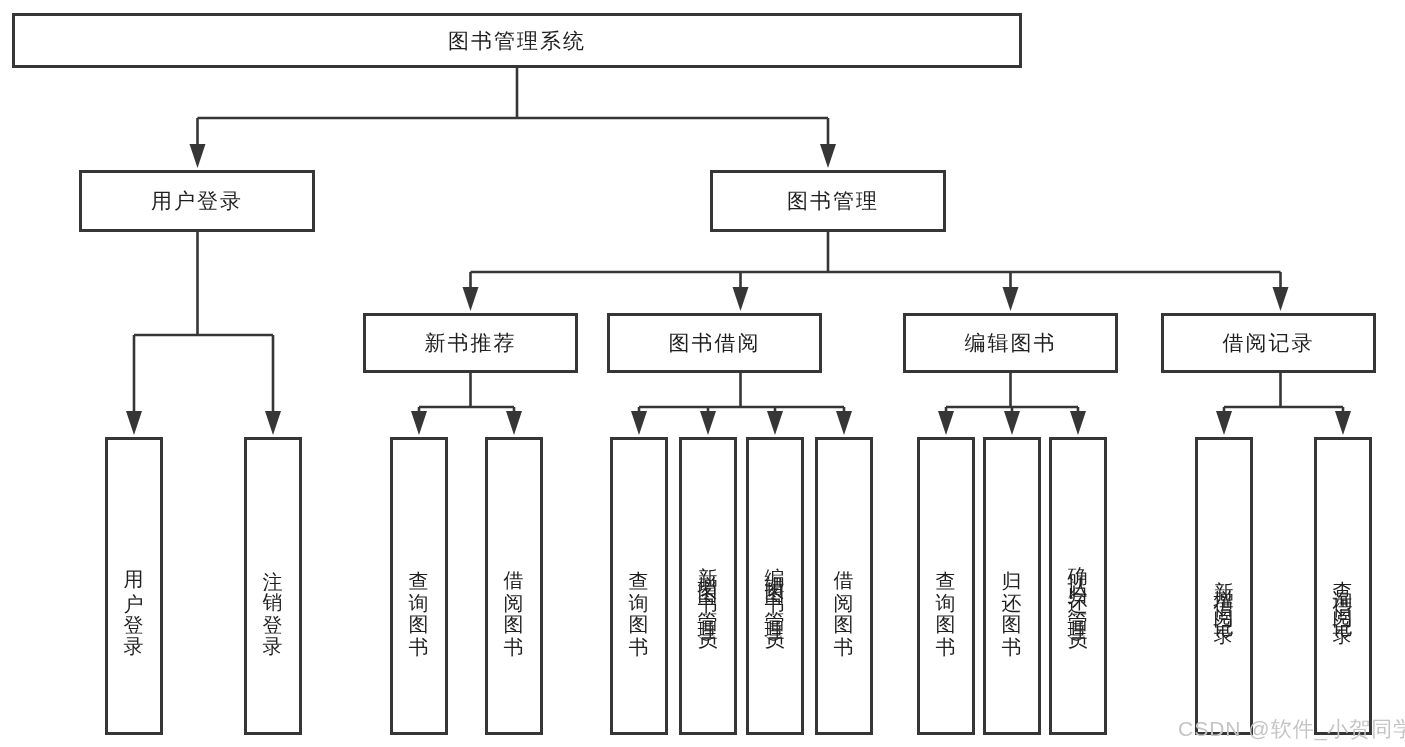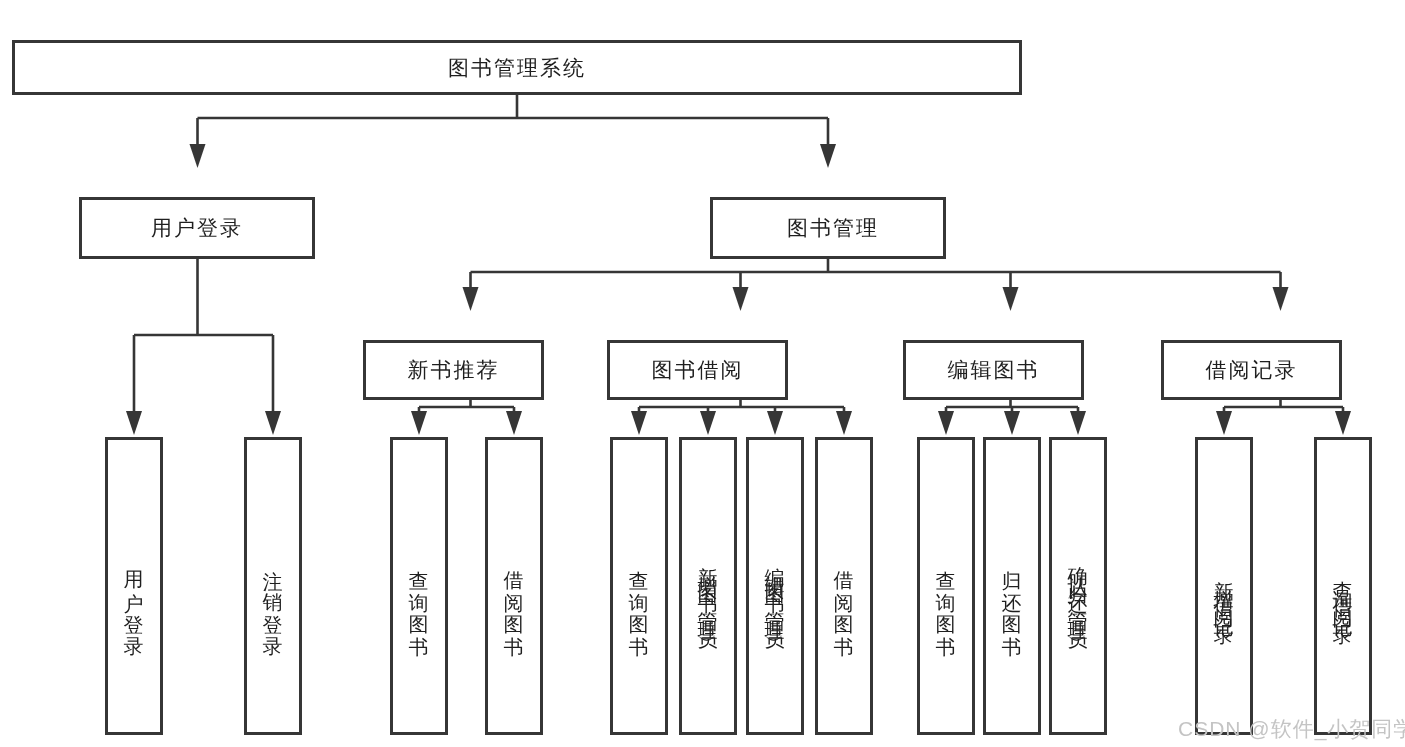--- a/index.html
+++ b/index.html
@@ -19,24 +19,24 @@
   }
   .node {
     position: absolute;
     box-sizing: border-box;
     border: 3px solid #363636;
     background: #ffffff;
     display: flex;
     align-items: center;
     justify-content: center;
   }
-  .header { font-size: 21px; letter-spacing: 2px; margin-top: 27px; }
+  .header { font-size: 21px; letter-spacing: 2px; }
   .root-node   { left: 12px;  top: 13px;  width: 1010px; height: 55px; }
   .branch      { top: 170px;  width: 236px; height: 62px; }
-  .module      { top: 313px;  width: 181px; height: 60px; }
+  .module      { top: 313px;  width: 215px; height: 60px; }
   .leaf        { top: 437px;  width: 58px;  height: 298px; }
   .leaf span.v {
     writing-mode: vertical-lr;
     text-orientation: mixed;
     font-size: 20px;
     letter-spacing: 22px;
     margin-bottom: -26px;
     line-height: 1;
   }
   .leaf span.v.dense {

